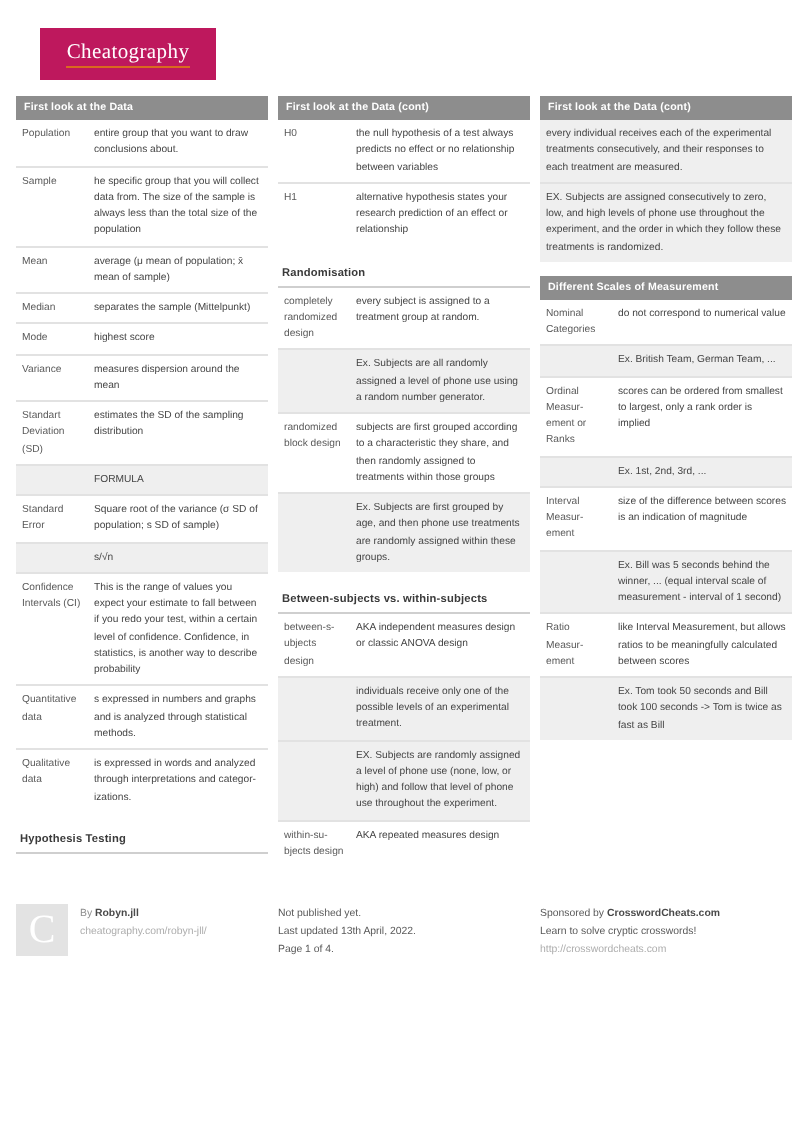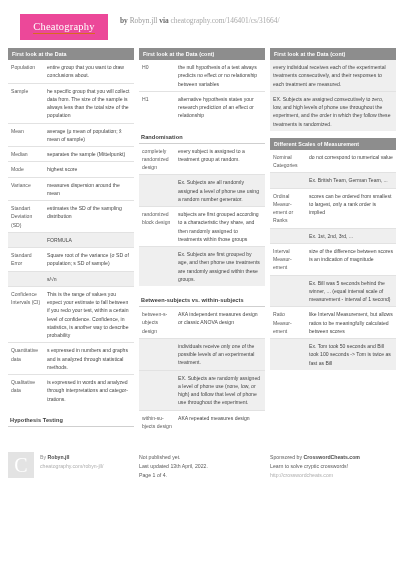--- a/index.html
+++ b/index.html
@@ -8,21 +8,21 @@
     background: #ffffff;
     font-family: "Liberation Sans", sans-serif;
     color: #333;
     overflow: hidden;
   }
   .page { position: relative; width: 400px; height: 566px; padding: 0; }
 
   
   .header { display: flex; align-items: flex-start; padding: 14px 8px 8px 20px; }
   .logo-box {
-    width: 88px; height: 26px; background: #ec4899;
+    width: 88px; height: 26px; background: #be185d;
     display: flex; align-items: center; justify-content: center;
     flex: 0 0 auto; margin-right: 12px;
   }
   .logo-text {
     color: #fff; font-family: "Liberation Serif", serif;
     font-size: 10.5px; letter-spacing: .2px;
     border-bottom: 1.6px solid #d96a1f; padding-bottom: 1px;
   }
   .header-meta { padding-top: 1px; }
   .sheet-title {
@@ -83,26 +83,20 @@
 </head>
 <body>
 
 <div class="page">
 
   <div class="header">
     <div class="logo-box">
       <span class="logo-text">Cheatography</span>
     </div>
     <div class="header-meta">
-      <div class="byline">
-        <b>by</b>
-        <span>Robyn.jll</span>
-        <b>via</b>
-        <span class="lnk">cheatography.com/146401/cs/31664/</span>
-      </div>
     </div>
   </div>
 
   <div class="columns">
 
     <div class="col">
       <div class="block">
         <div class="block-title">First look at the Data</div>
         <table class="kv">
           <tbody>

